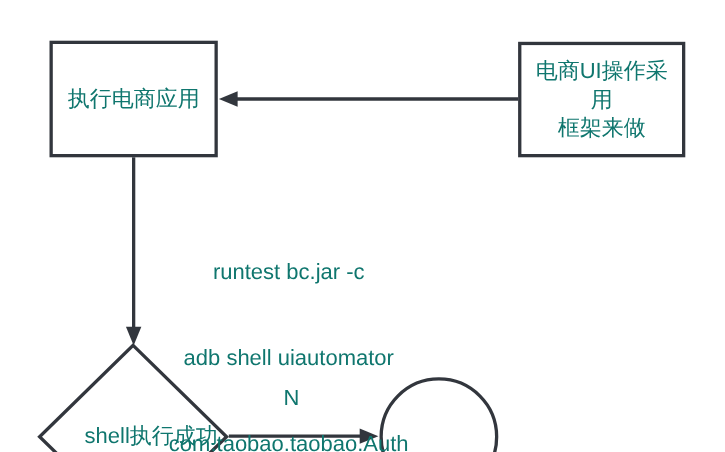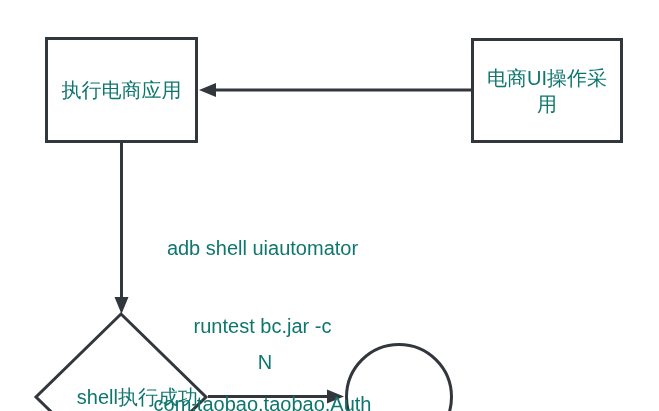--- a/index.html
+++ b/index.html
@@ -65,25 +65,26 @@
     <circle cx="399" cy="397" r="52.5" fill="#ffffff" stroke="#32363d" stroke-width="3"></circle>
   </svg>
 
   <div class="label node-label" style="left:45px; top:37px; width:153px; height:106px; line-height:27px;">
     <span class="line">执行电商应用</span>
   </div>
 
   <div class="label node-label" style="left:471px; top:38px; width:152px; height:105px; line-height:26px;">
     <span class="line">电商UI操作采</span>
     <span class="line">用</span>
+    <span class="line">框架来做</span>
   </div>
 
   <div class="label" style="left:125px; top:183px; width:275px; line-height:26px;">
+    <span class="line">runtest bc.jar -c</span>
     <span class="line">adb shell uiautomator</span>
-    <span class="line">runtest bc.jar -c</span>
     <span class="line">com.taobao.taobao.Auth</span>
     
   </div>
 
   <div class="label" style="left:45px; top:384px; width:153px; line-height:26px;text-align:right;">shell执行成功</div>
 
   <div class="label" style="left:248px; top:350px; width:34px; line-height:24px;">N</div>
 
   <div class="label" style="left:345px; top:358px; width:108px; line-height:27px;">
     

